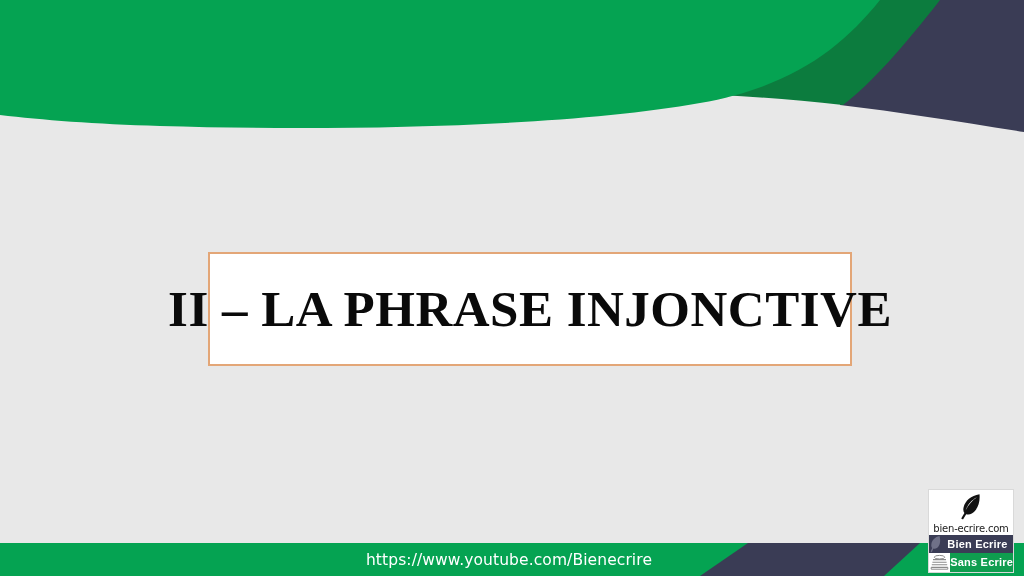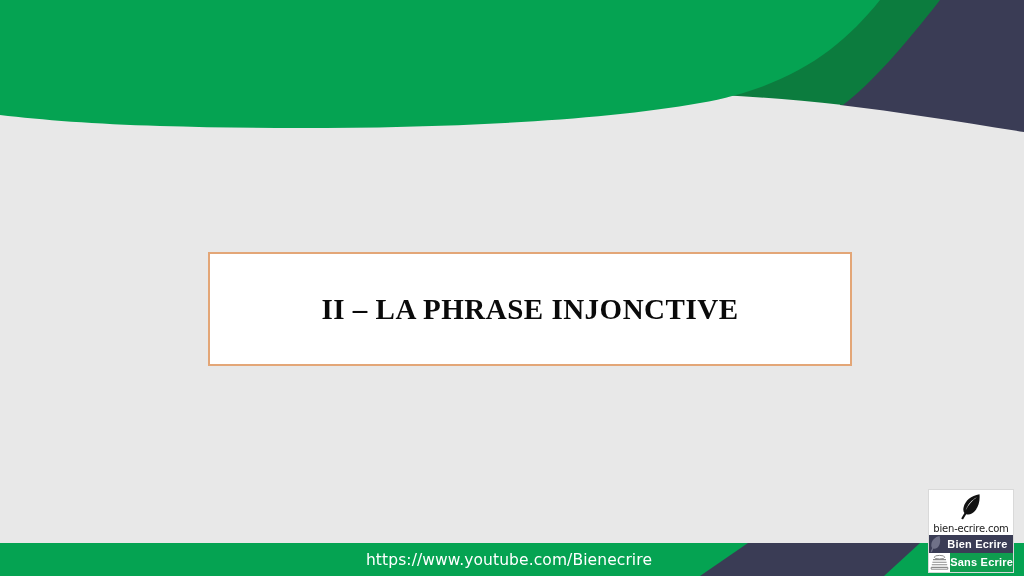--- a/index.html
+++ b/index.html
@@ -38,21 +38,21 @@
     border: 2px solid #e3a677;
     box-sizing: border-box;
     display: flex;
     flex-direction: column;
     align-items: center;
     justify-content: center;
   }
   .title-line {
     font-family: "Liberation Serif", "DejaVu Serif", serif;
     font-weight: bold;
-    font-size: 29px;
+    font-size: 51px;
     line-height: 49px;
     letter-spacing: 0.5px;
     color: #0a0a0a;
     white-space: nowrap;
     text-align: right;
   }
 
   
   .bottom-bar {
     position: absolute;

